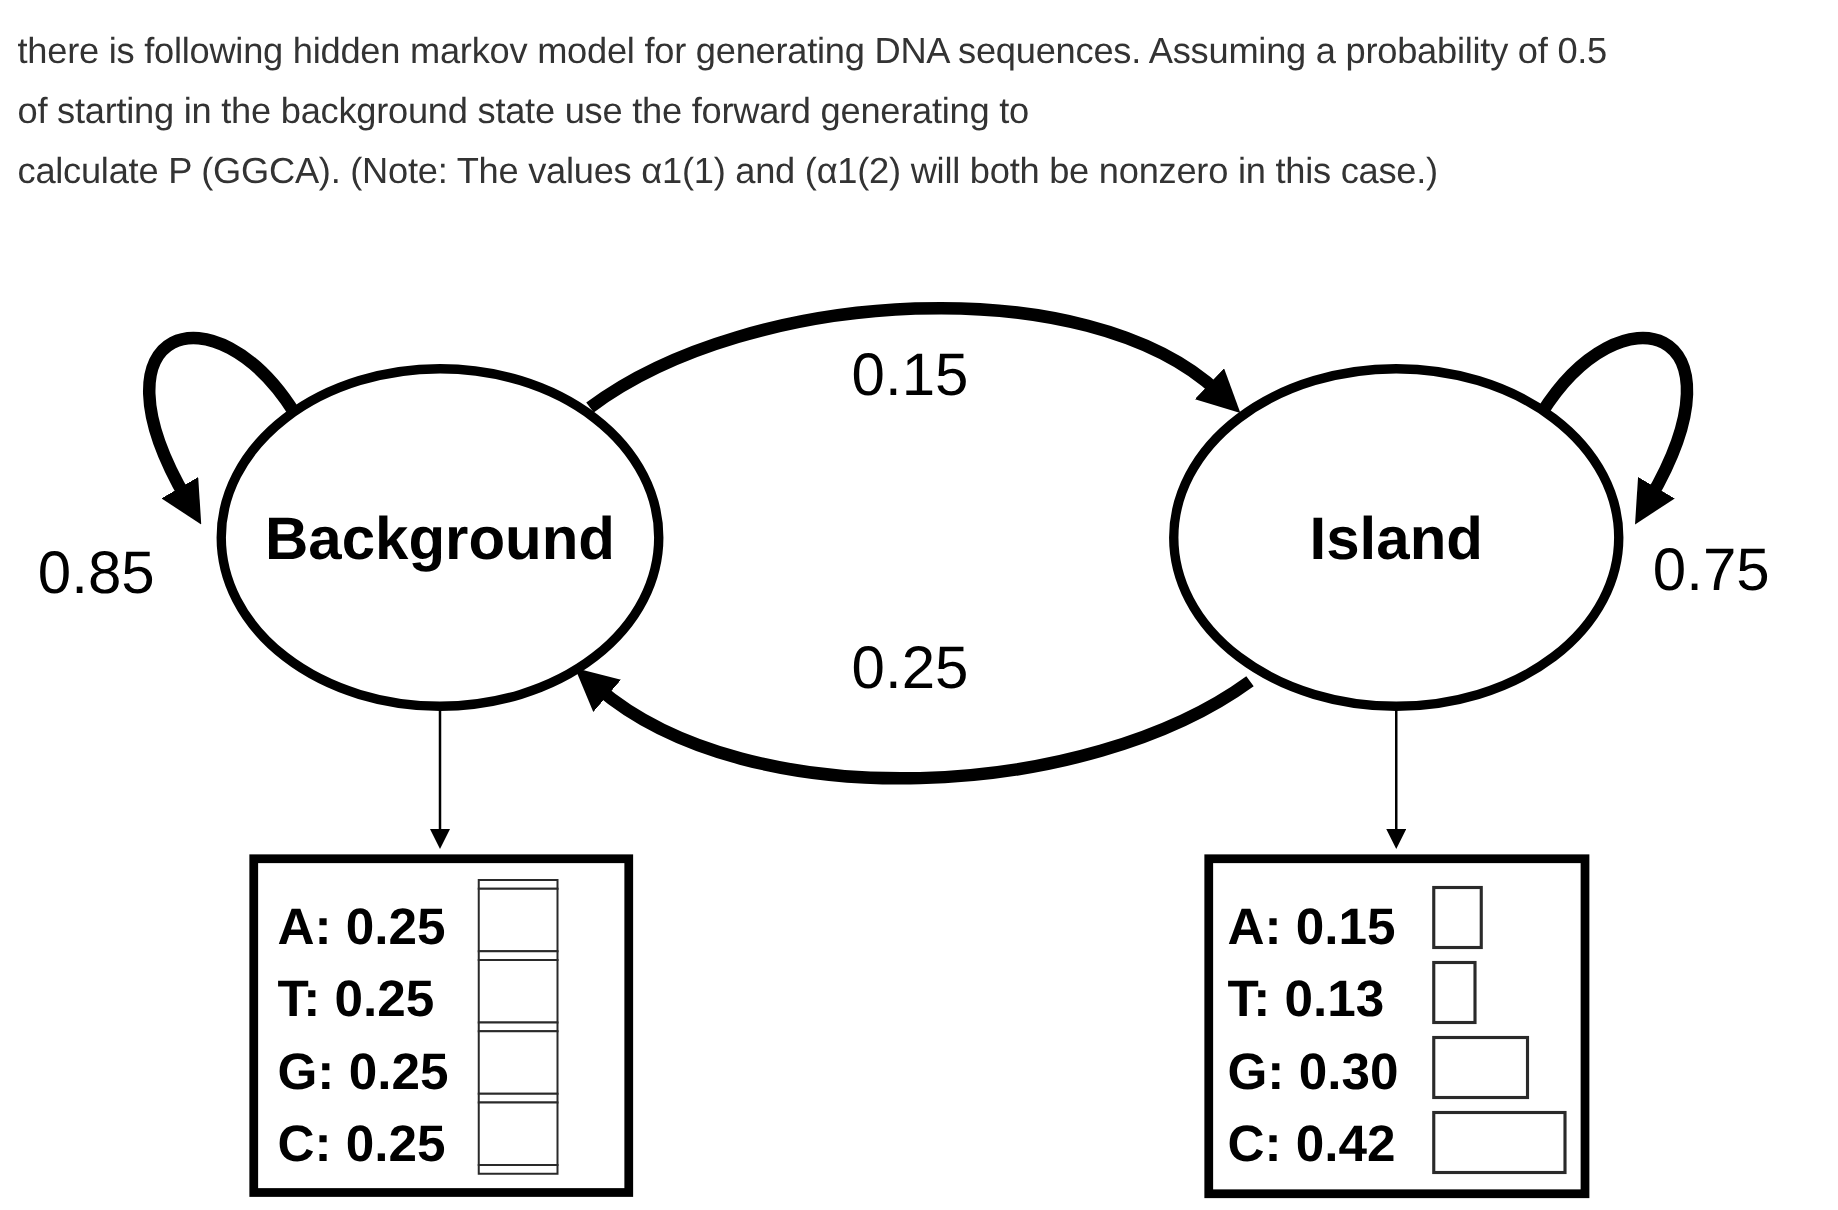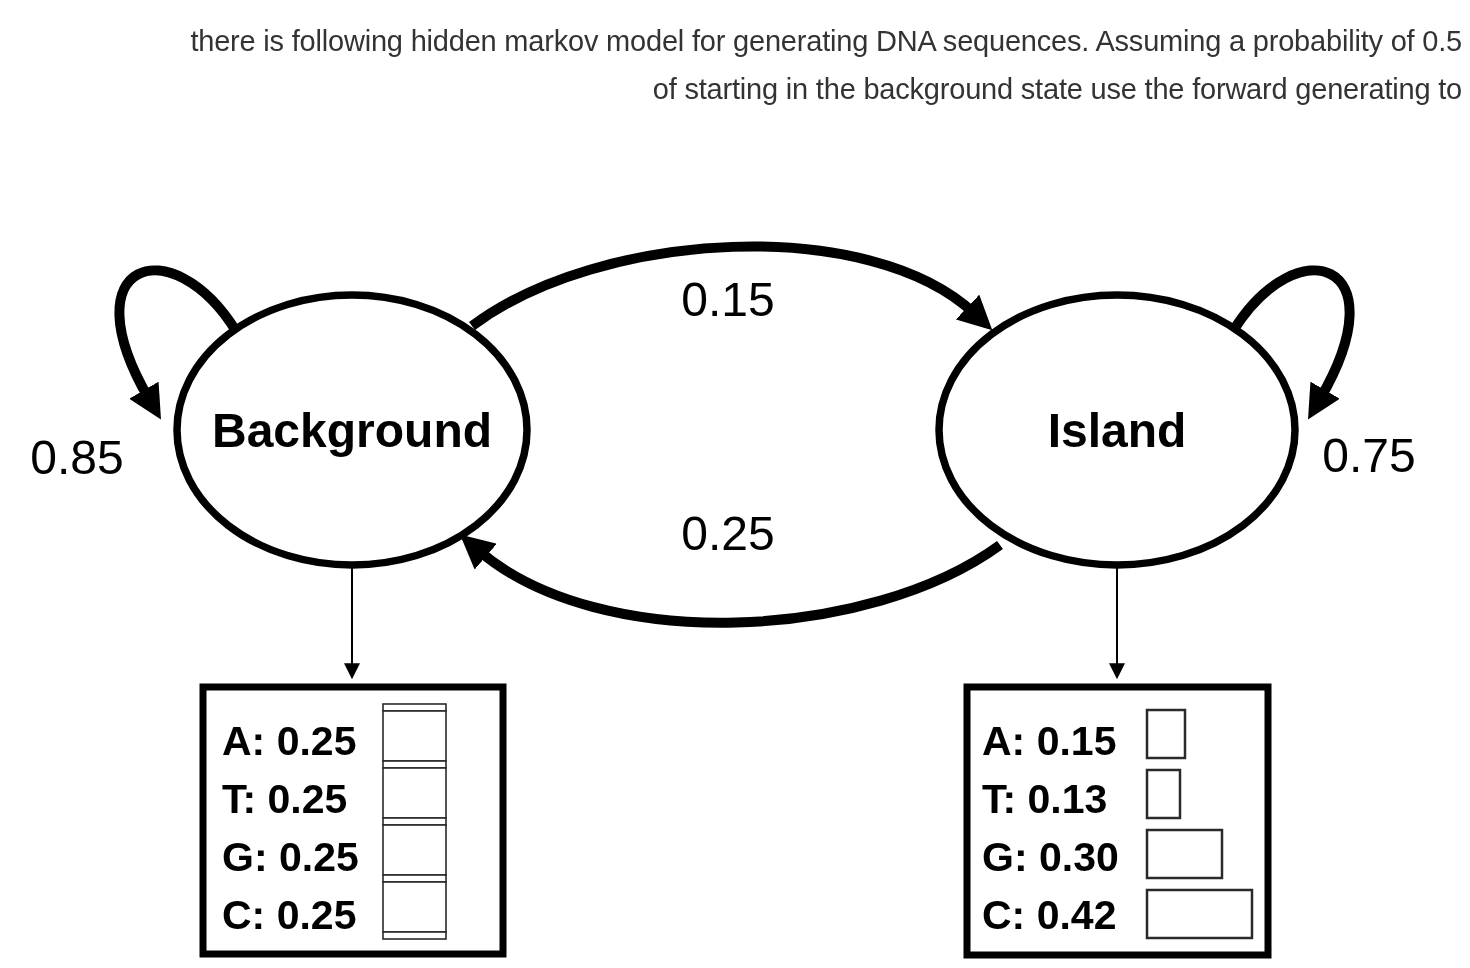--- a/index.html
+++ b/index.html
@@ -16,21 +16,20 @@
   }
   .question {
     position: absolute;
     left: 14px;
     top: 17px;
     width: 1448px;
     font-size: 29px;
     line-height: 48px;
     color: #333333;
     letter-spacing: -0.2px;
-    text-align: right;
   }
   .diagram-svg {
     position: absolute;
     left: 0;
     top: 0;
   }
   .state-outline {
     fill: none;
     stroke: #000;
     stroke-width: 7.5;
@@ -79,20 +78,21 @@
     stroke: #2a2a2a;
     stroke-width: 1.6;
   }
 </style>
 </head>
 <body>
 
 <div class="question">
   <div>there is following hidden markov model for generating DNA sequences. Assuming a probability of 0.5</div>
   <div>of starting in the background state use the forward generating to</div>
+  <div>calculate P (GGCA). (Note: The values α1(1) and (α1(2) will both be nonzero in this case.)</div>
 </div>
 
 <svg class="diagram-svg" width="1470" height="968" viewBox="0 0 1470 968" xmlns="http://www.w3.org/2000/svg">
   <defs>
     <marker id="arrowBig" viewBox="0 0 10 10" refX="3" refY="5" markerWidth="3.4" markerHeight="3.4" orient="auto">
       <path d="M0 0 L10 5 L0 10 Z" fill="#000"></path>
     </marker>
     <marker id="arrowSmall" viewBox="0 0 10 10" refX="3" refY="5" markerWidth="8" markerHeight="8" orient="auto">
       <path d="M0 0 L10 5 L0 10 Z" fill="#000"></path>
     </marker>

